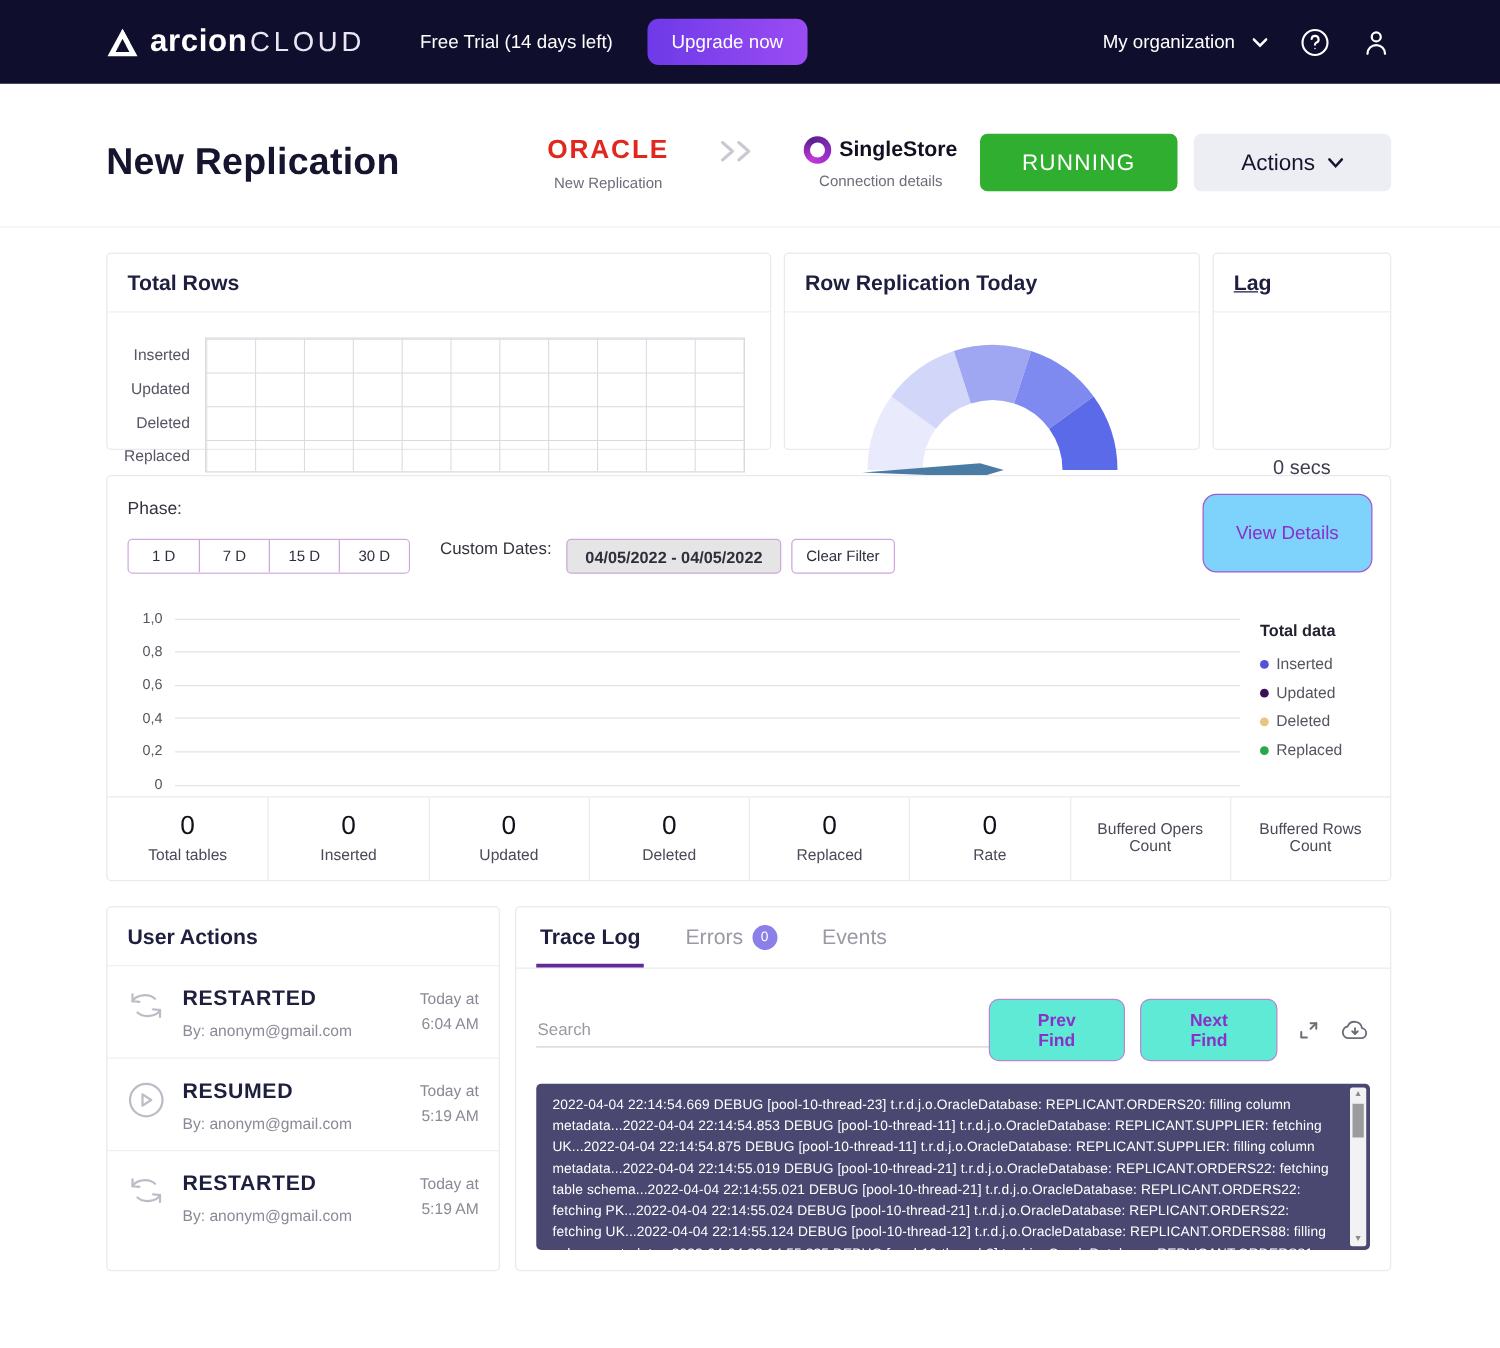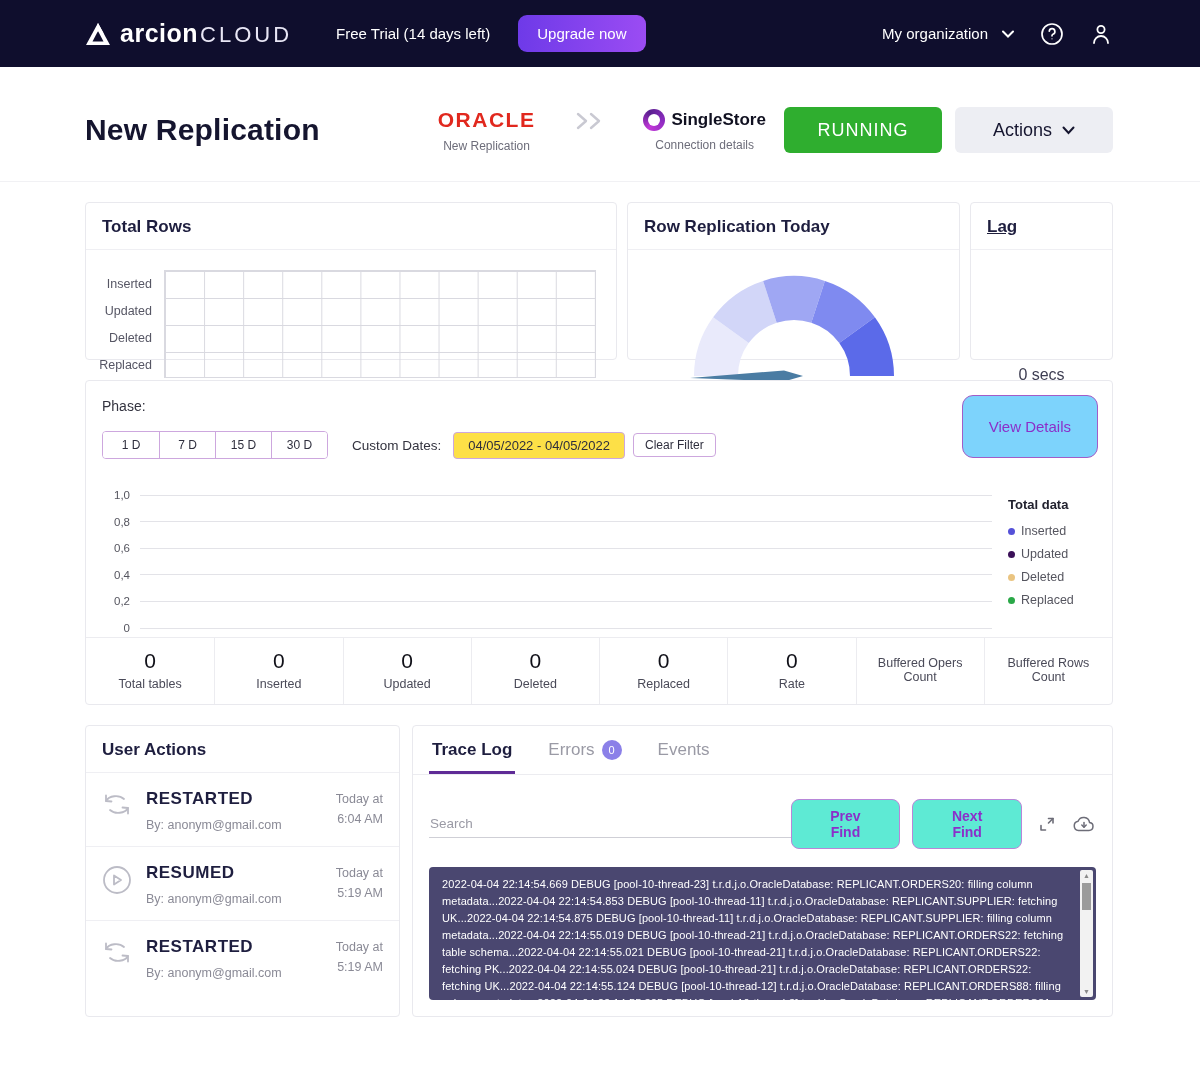--- a/index.html
+++ b/index.html
@@ -83,31 +83,31 @@
 
   .gauge-wrap { display: flex; flex-direction: column; align-items: center; padding-top: 14px; }
   .gauge-value { font-size: 14px; color: #565664; margin-top: 2px; }
   .lag-body { height: 160px; display: flex; align-items: flex-end; justify-content: center; padding-bottom: 26px; }
   .lag-value { font-size: 16px; color: #3e3e52; }
 
   
   .phase-card { margin-top: 20px; position: relative; }
   .phase-controls { padding: 17px 16px 0; }
   .phase-label { font-size: 14px; color: #33333f; }
-  .phase-row2 { display: flex; align-items: center; margin-top: 17px; }
+  .phase-row2 { display: flex; margin-top: 17px; }
   .range-group { display: flex; border: 1px solid #cda7de; border-radius: 4px; overflow: hidden; }
   .range-btn {
     width: 56px; height: 26px; background: #fff; border: none; cursor: pointer;
     border-left: 1px solid #cda7de; font-family: inherit; font-size: 12px; color: #2e2e3d;
   }
   .range-btn:first-child { border-left: none; }
   .custom-dates-label { font-size: 13.5px; color: #33333f; margin: 0 12px 0 24px; }
   .date-box {
     border: 1px solid #cda7de; border-radius: 4px; padding: 5px 14px;
-    font-size: 13px; color: #2e2e3d; cursor: pointer; background: #fde047; font-family: inherit;
+    font-size: 13px; color: #2e2e3d; cursor: pointer; background: #e5e5e5; font-family: inherit; font-weight: bold;
   }
   .clear-filter-btn {
     margin-left: 8px; border: 1px solid #cda7de; border-radius: 4px; background: #fff; cursor: pointer;
     padding: 4px 11px; font-family: inherit; font-size: 12px; color: #2e2e3d;
   }
   .view-details-btn {
     position: absolute; top: 14px; right: 14px; background: #7dd3fc; cursor: pointer;
     border: 1.5px solid #a25cc7; border-radius: 11px; padding: 22px 26px;
     font-family: inherit; font-size: 15px; color: #8b2fc9;
   }

